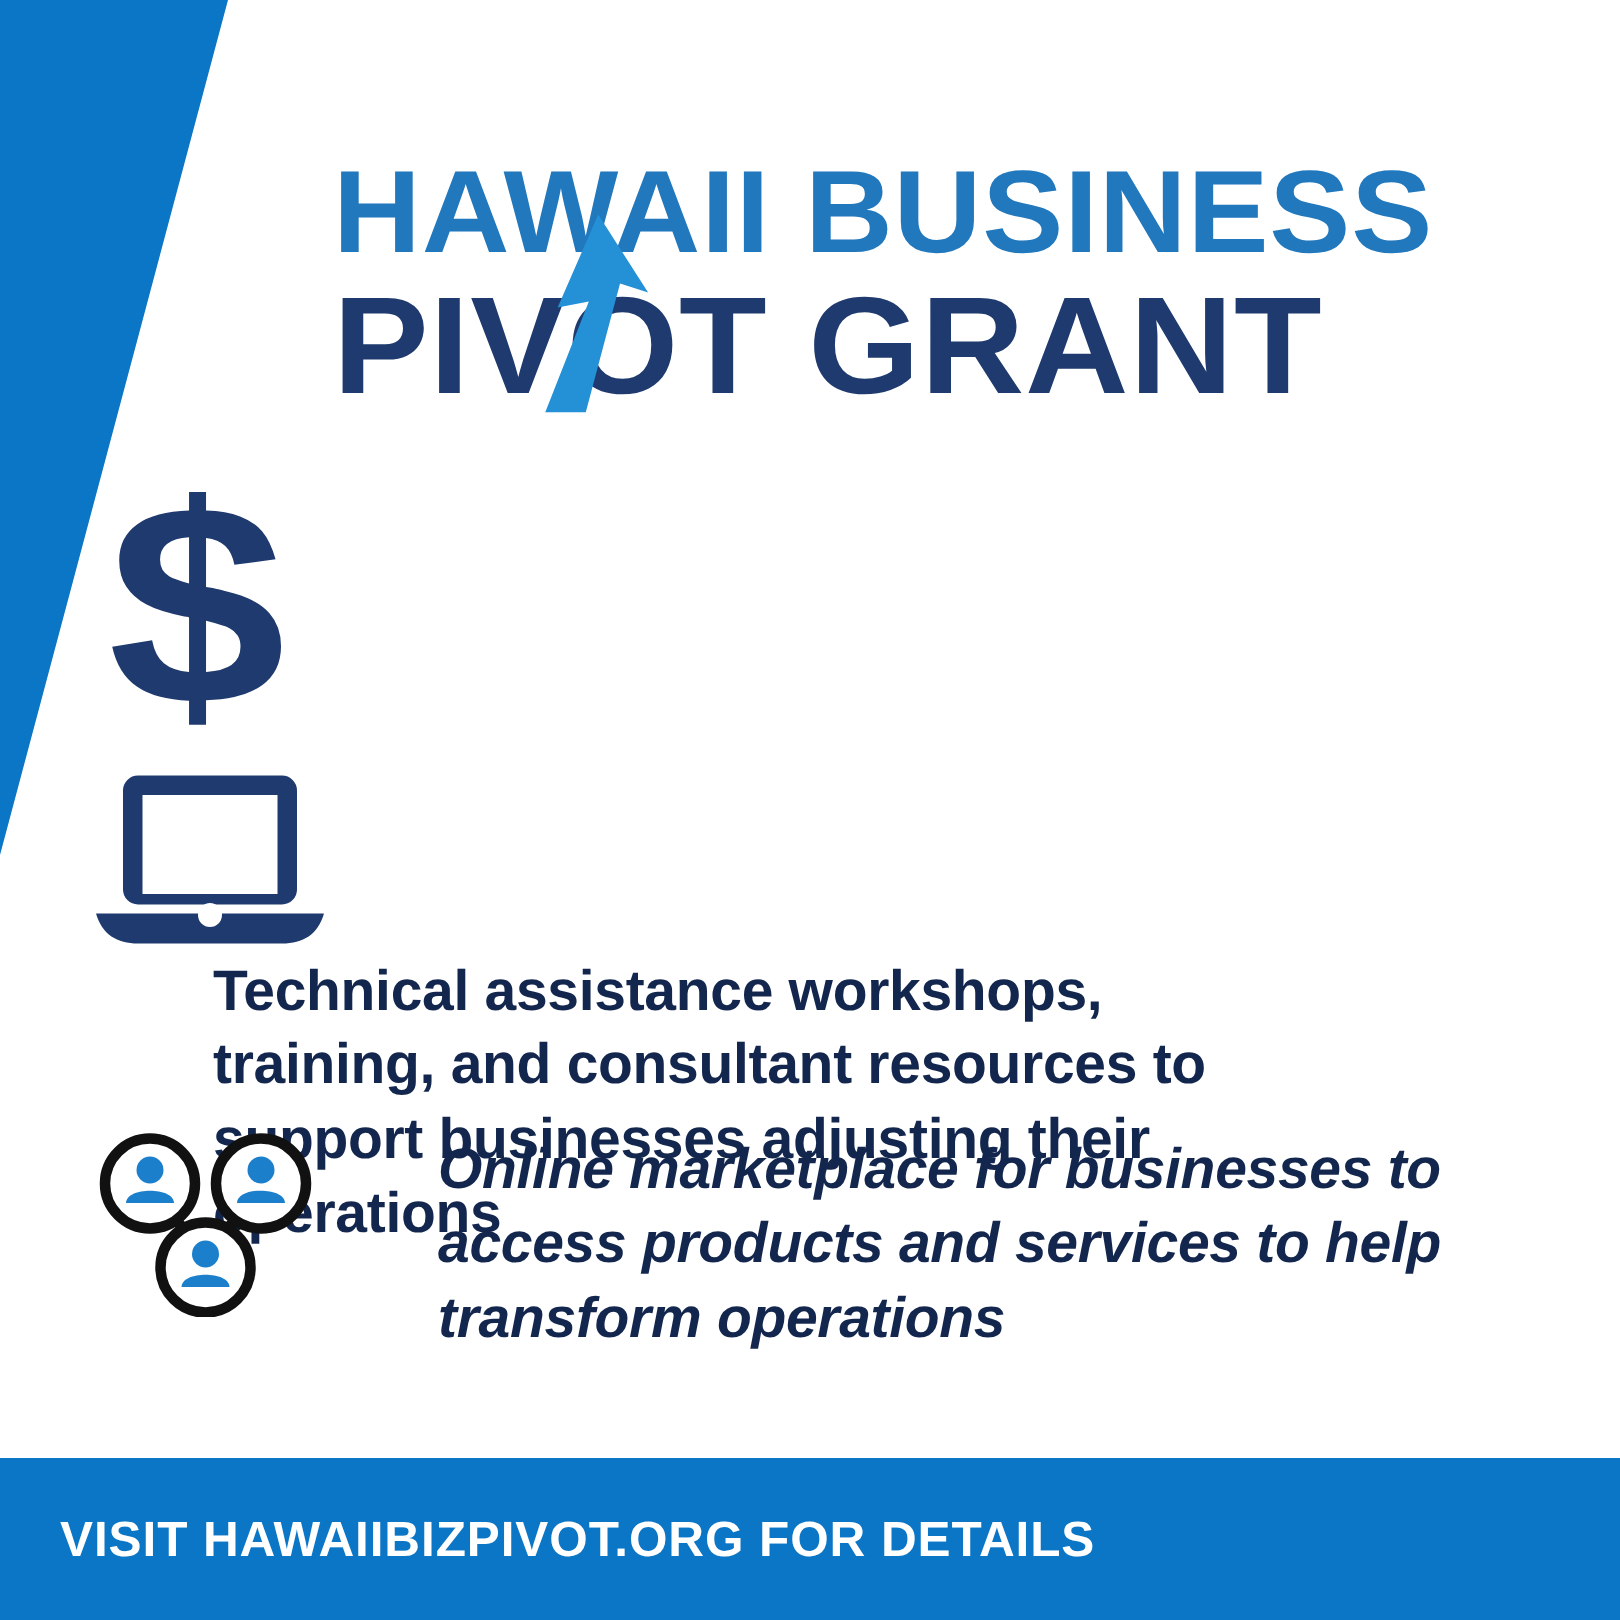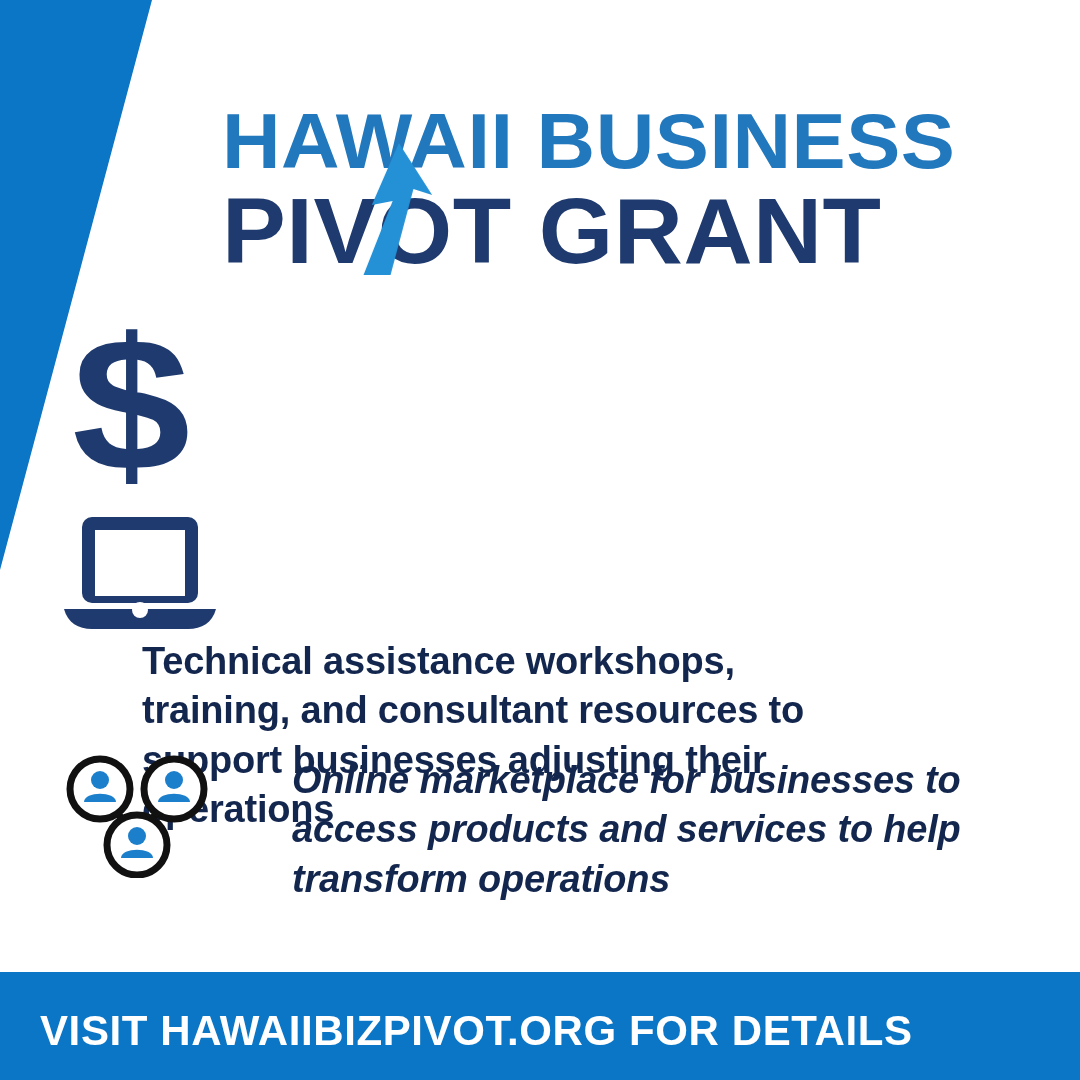--- a/index.html
+++ b/index.html
@@ -118,21 +118,21 @@
     right: 0;
     top: 972px;
     height: 108px;
     background: #0b76c6;
   }
   .footer-text {
     position: absolute;
     left: 40px;
     top: 1007px;
     color: #ffffff;
-    font-size: 42px;
+    font-size: 33px;
     font-weight: 700;
     letter-spacing: 0.6px;
     white-space: nowrap;
   }
 </style>
 </head>
 <body>
 
 <div id="poster">
 

